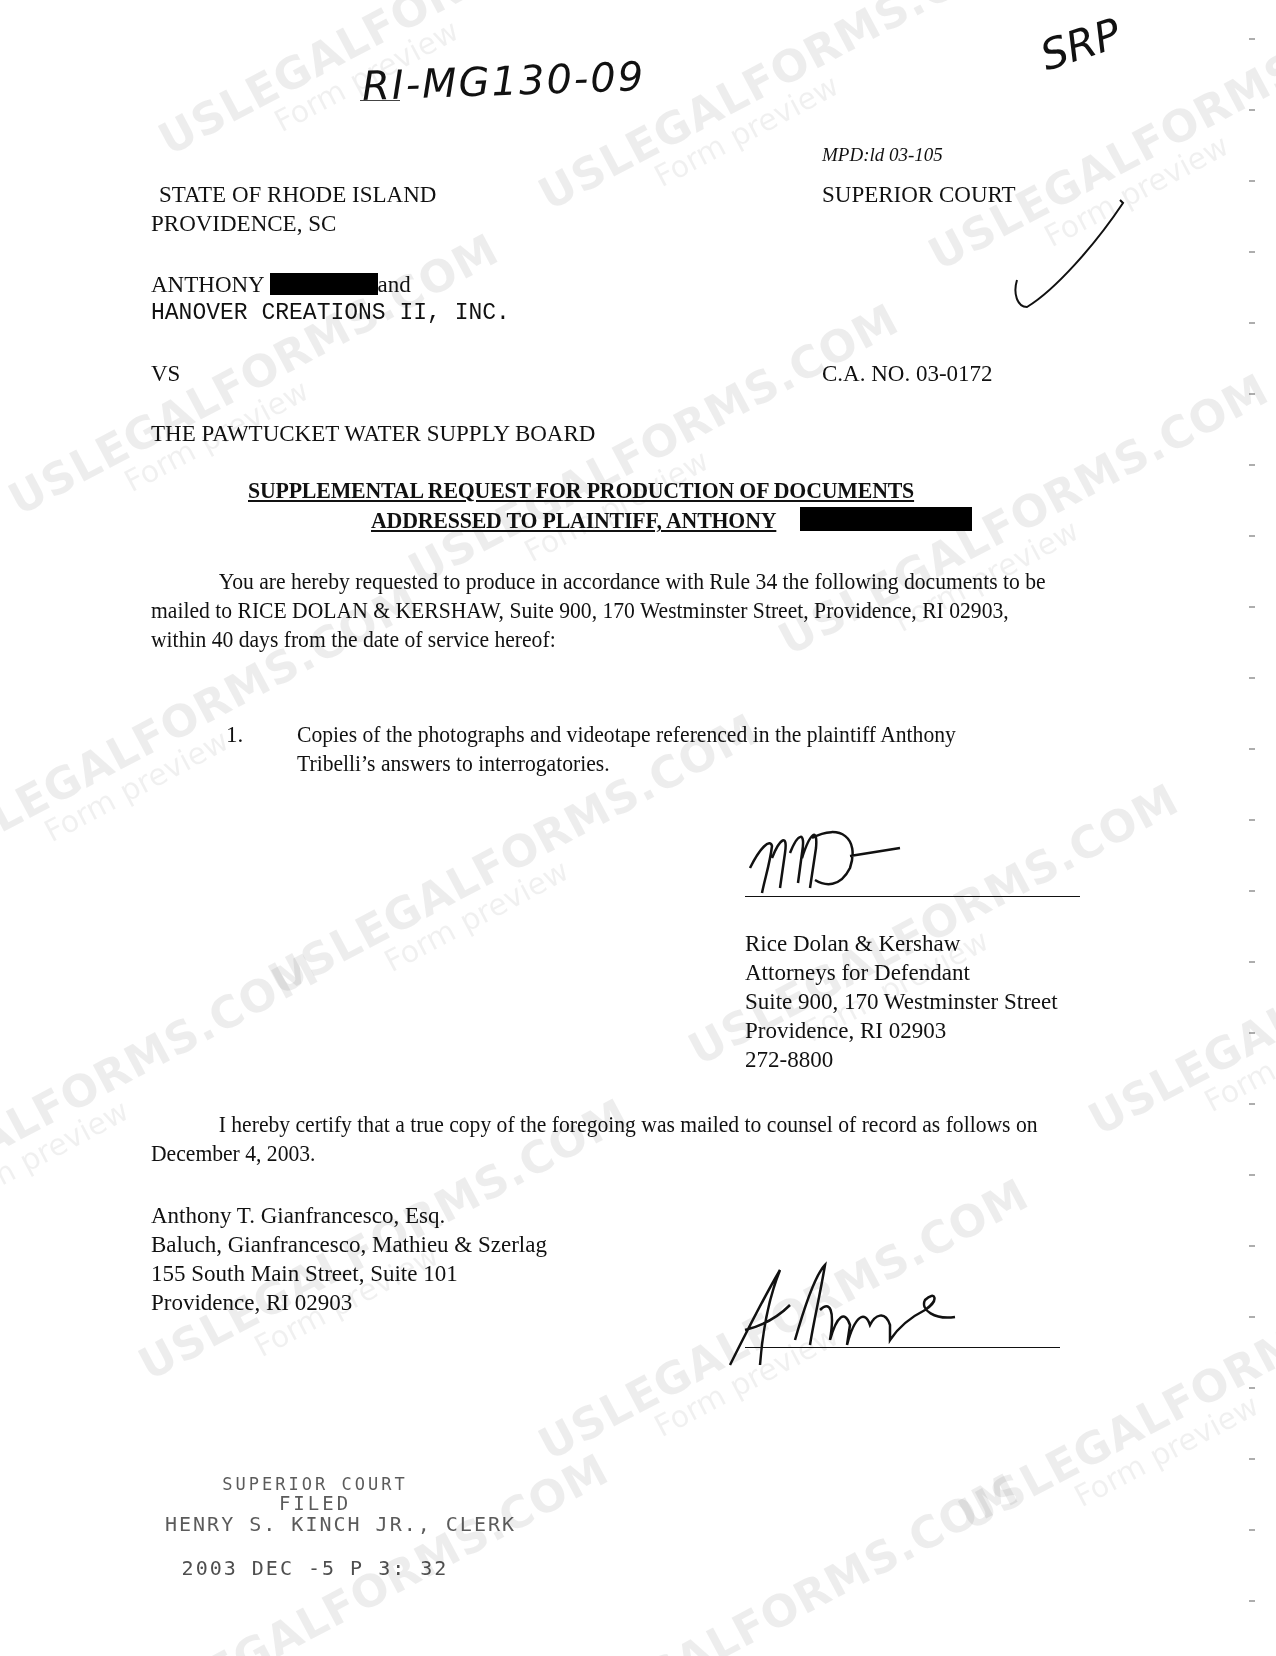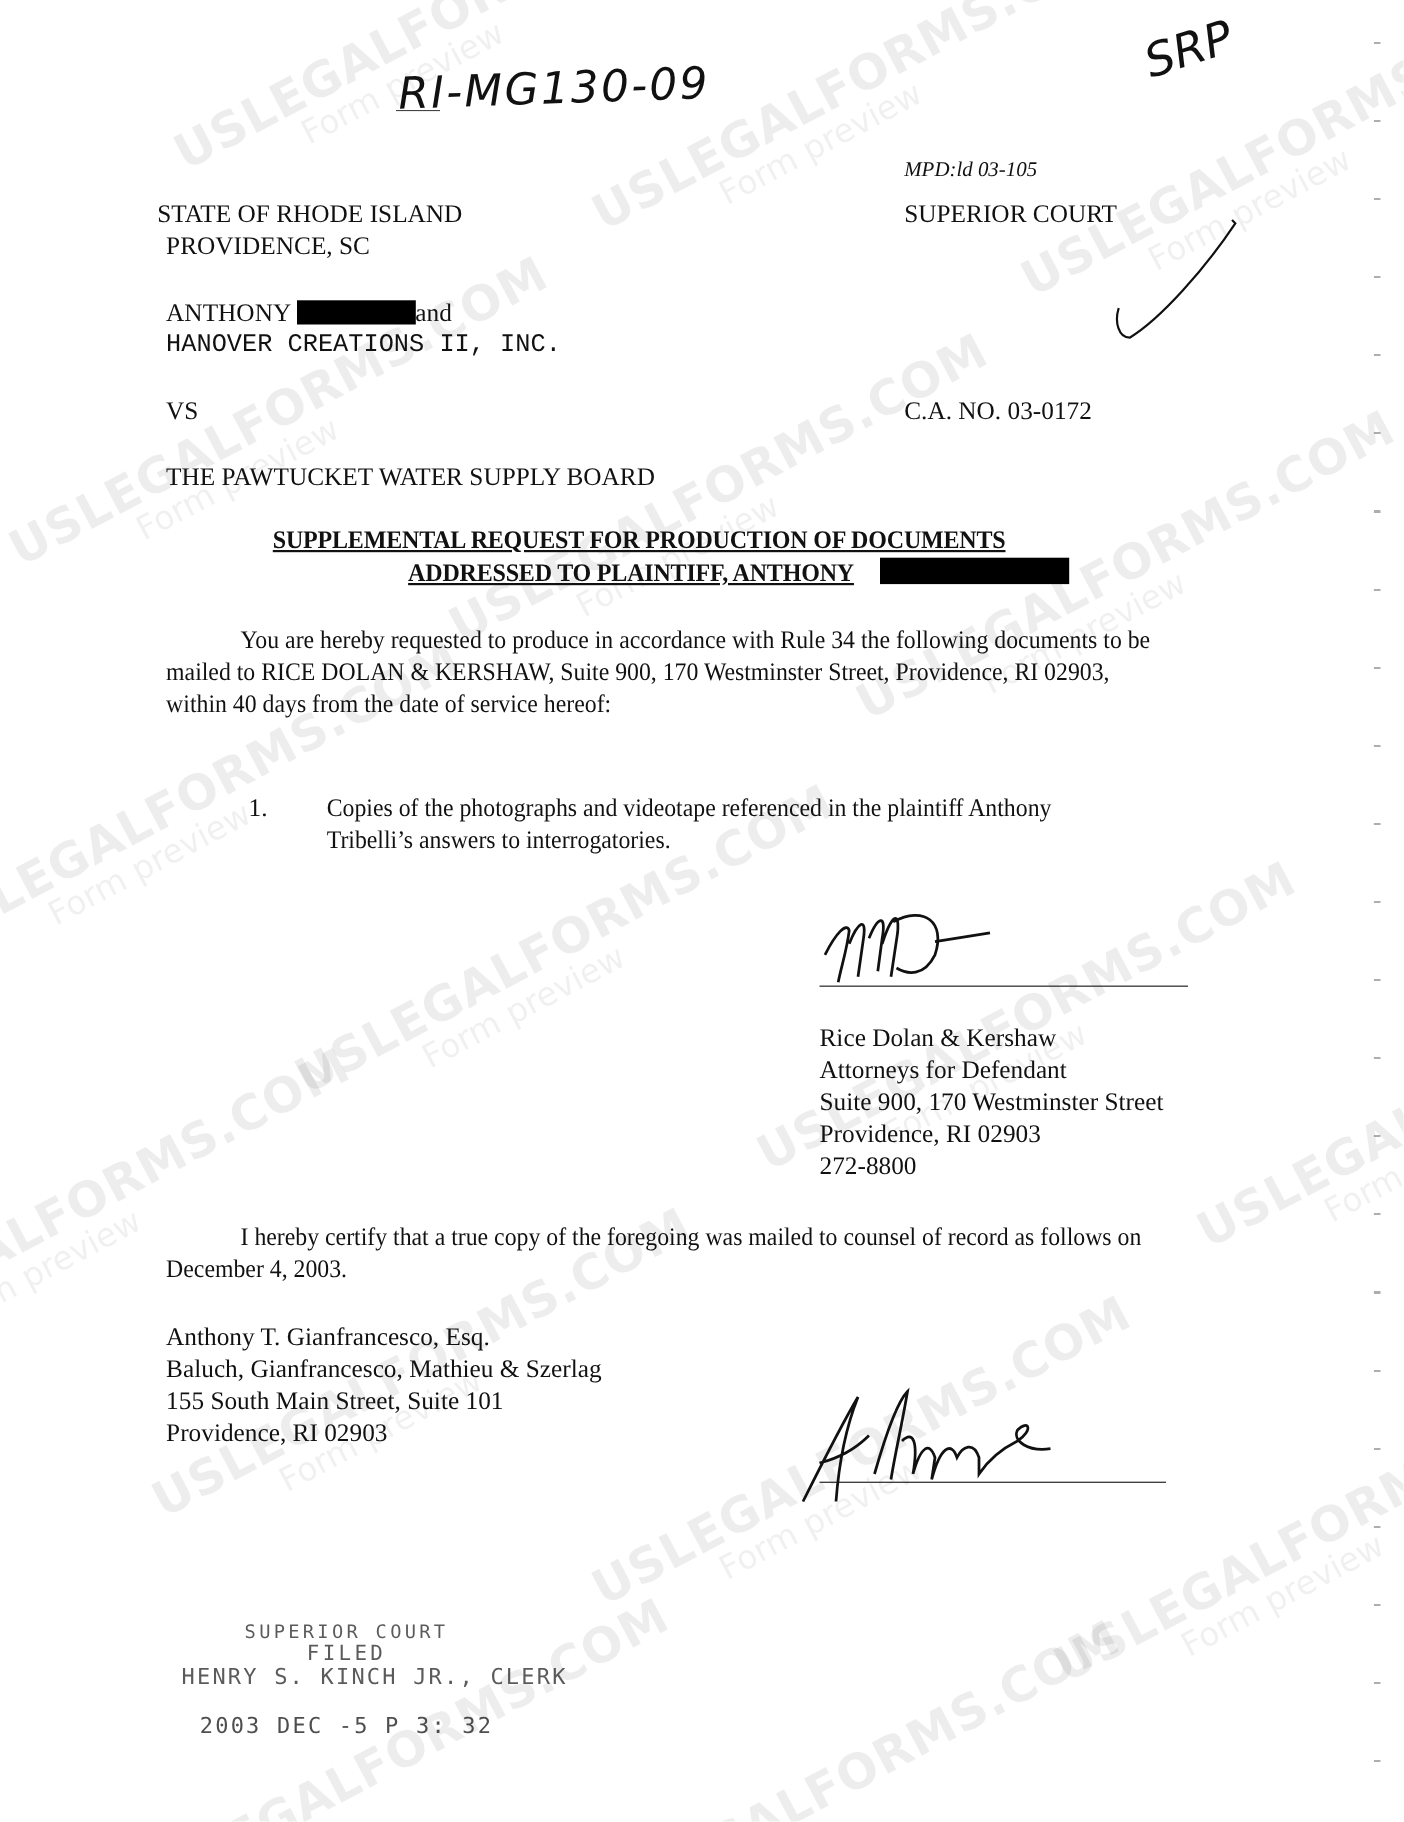--- a/index.html
+++ b/index.html
@@ -96,21 +96,21 @@
   <div class="abs" style="left:360px; top:100px; width:40px; border-top:1px solid #444;"></div>
 
   <div class="abs hand" style="left:1040px; top:20px; font-size:42px; font-style:italic; transform:rotate(-18deg);">
     <span>SRP</span>
   </div>
 
   <svg class="abs" style="left:1005px; top:195px;" width="130" height="125" viewBox="0 0 130 125">
     <path d="M12 85 C8 98 12 112 22 112 C50 95 90 50 118 8 L115 5" fill="none" stroke="#111" stroke-width="2"></path>
   </svg>
 
-  <div class="abs t" style="left:143px; top:180px;text-align:center;">STATE OF RHODE ISLAND</div>
+  <div class="abs t" style="left:159px; top:180px;text-align:center;">STATE OF RHODE ISLAND</div>
   <div class="abs t" style="left:151px; top:209px;">PROVIDENCE, SC</div>
 
   <div class="abs" style="left:822px; top:144px; font-size:19px; font-style:italic;">MPD:ld 03-105</div>
   <div class="abs t" style="left:822px; top:180px;">SUPERIOR COURT</div>
 
   <div class="abs t" style="left:151px; top:270px;text-align:center;">
     <span>ANTHONY</span>
     <span class="redact" style="width:108px; height:22px;"></span><span>and</span>
   </div>
   <div class="abs t" style="left:151px; top:299px;font-family:Liberation Mono, monospace;">HANOVER CREATIONS II, INC.</div>

